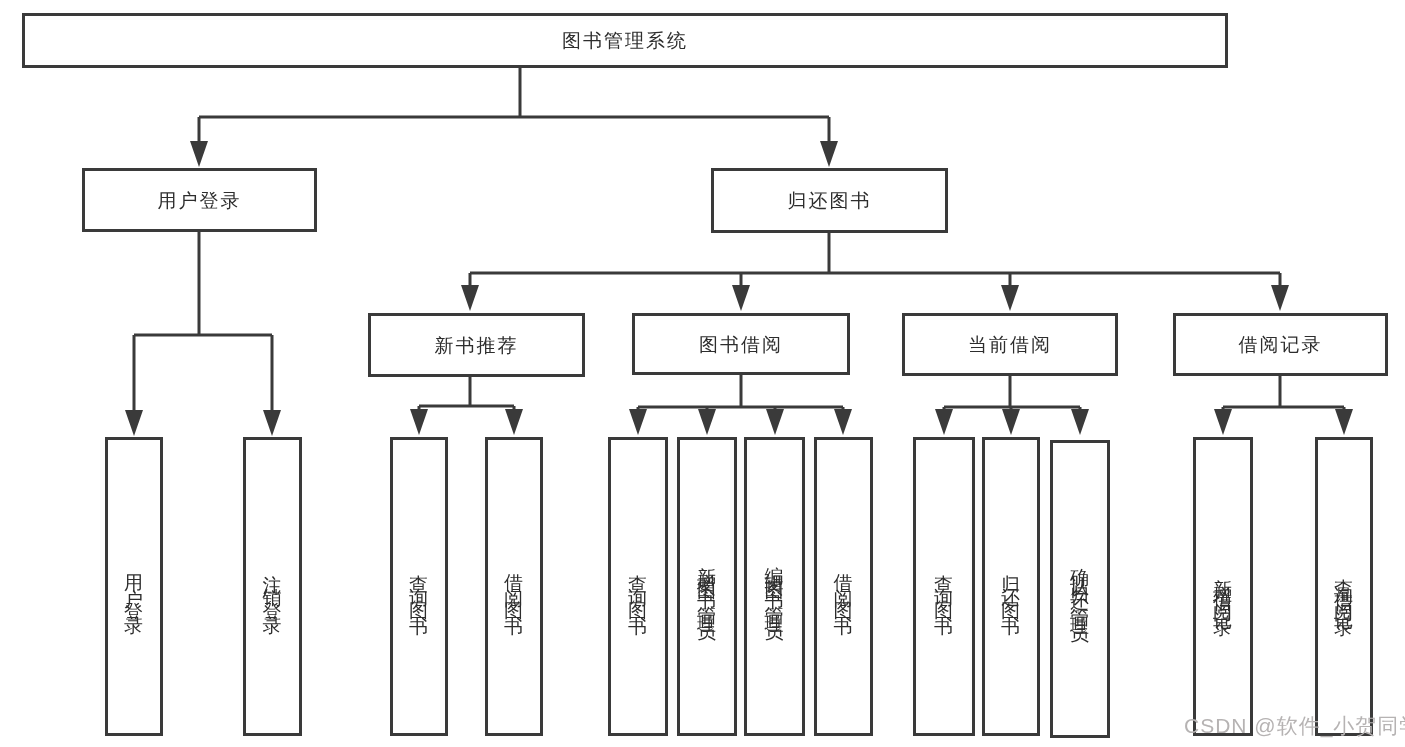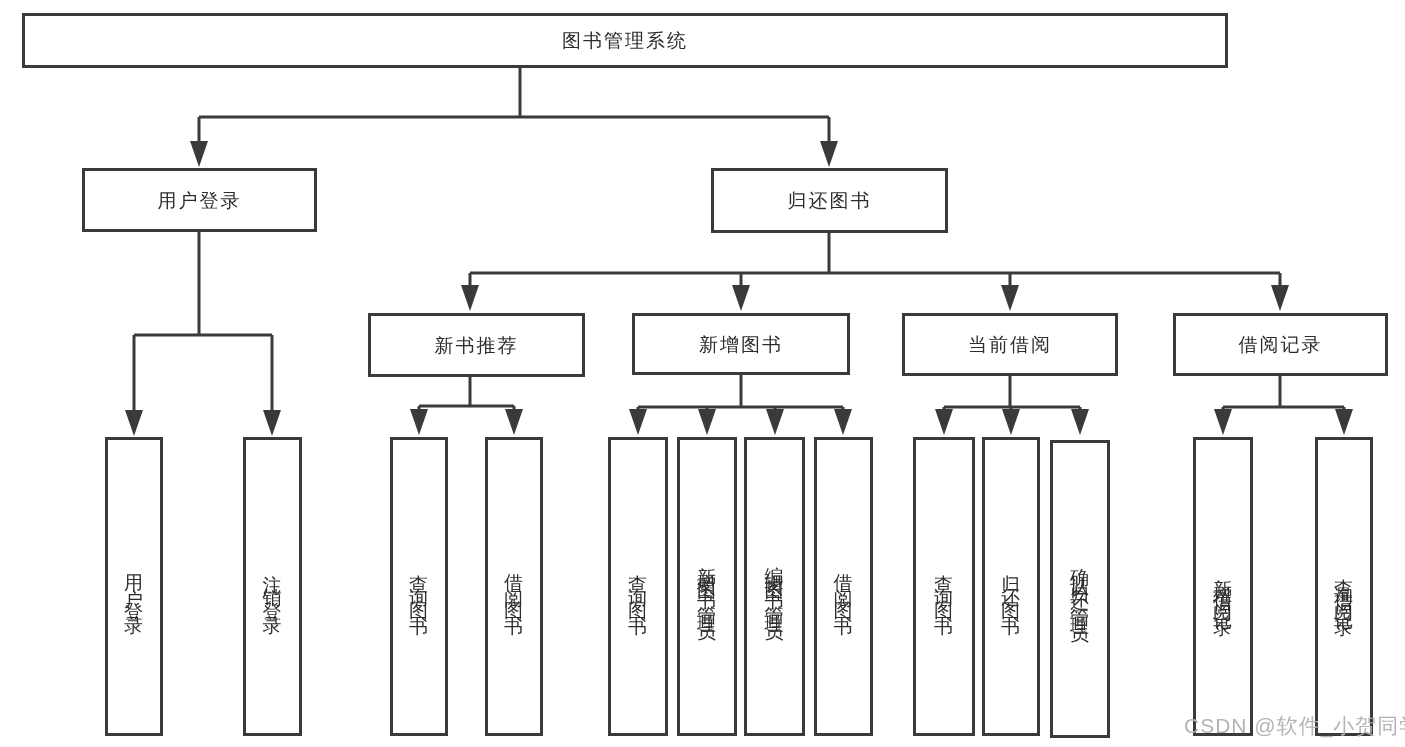--- a/index.html
+++ b/index.html
@@ -93,21 +93,21 @@
     <polygon points="1214,409 1232,409 1223,435"></polygon>
     <polygon points="1335,409 1353,409 1344,435"></polygon>
   </svg>
 
   <div class="node" style="left:22px; top:13px; width:1206px; height:55px;">图书管理系统</div>
 
   <div class="node" style="left:82px; top:168px; width:235px; height:64px;">用户登录</div>
   <div class="node" style="left:711px; top:168px; width:237px; height:65px;">归还图书</div>
 
   <div class="node" style="left:362px; top:313px; width:217px; height:64px;margin-left:6px;">新书推荐</div>
-  <div class="node" style="left:632px; top:313px; width:218px; height:62px;">新增图书</div>
+  <div class="node" style="left:632px; top:313px; width:218px; height:62px;">图书借阅</div>
   <div class="node" style="left:902px; top:313px; width:216px; height:63px;text-align:center;">当前借阅</div>
   <div class="node" style="left:1173px; top:313px; width:215px; height:63px;">借阅记录</div>
 
   <div class="vnode" style="left:105px; top:437px; width:58px; height:299px;">
     <span class="vtext">用户登录</span>
   </div>
   <div class="vnode" style="left:243px; top:437px; width:59px; height:299px;">
     <span class="vtext">注销登录</span>
   </div>
 

